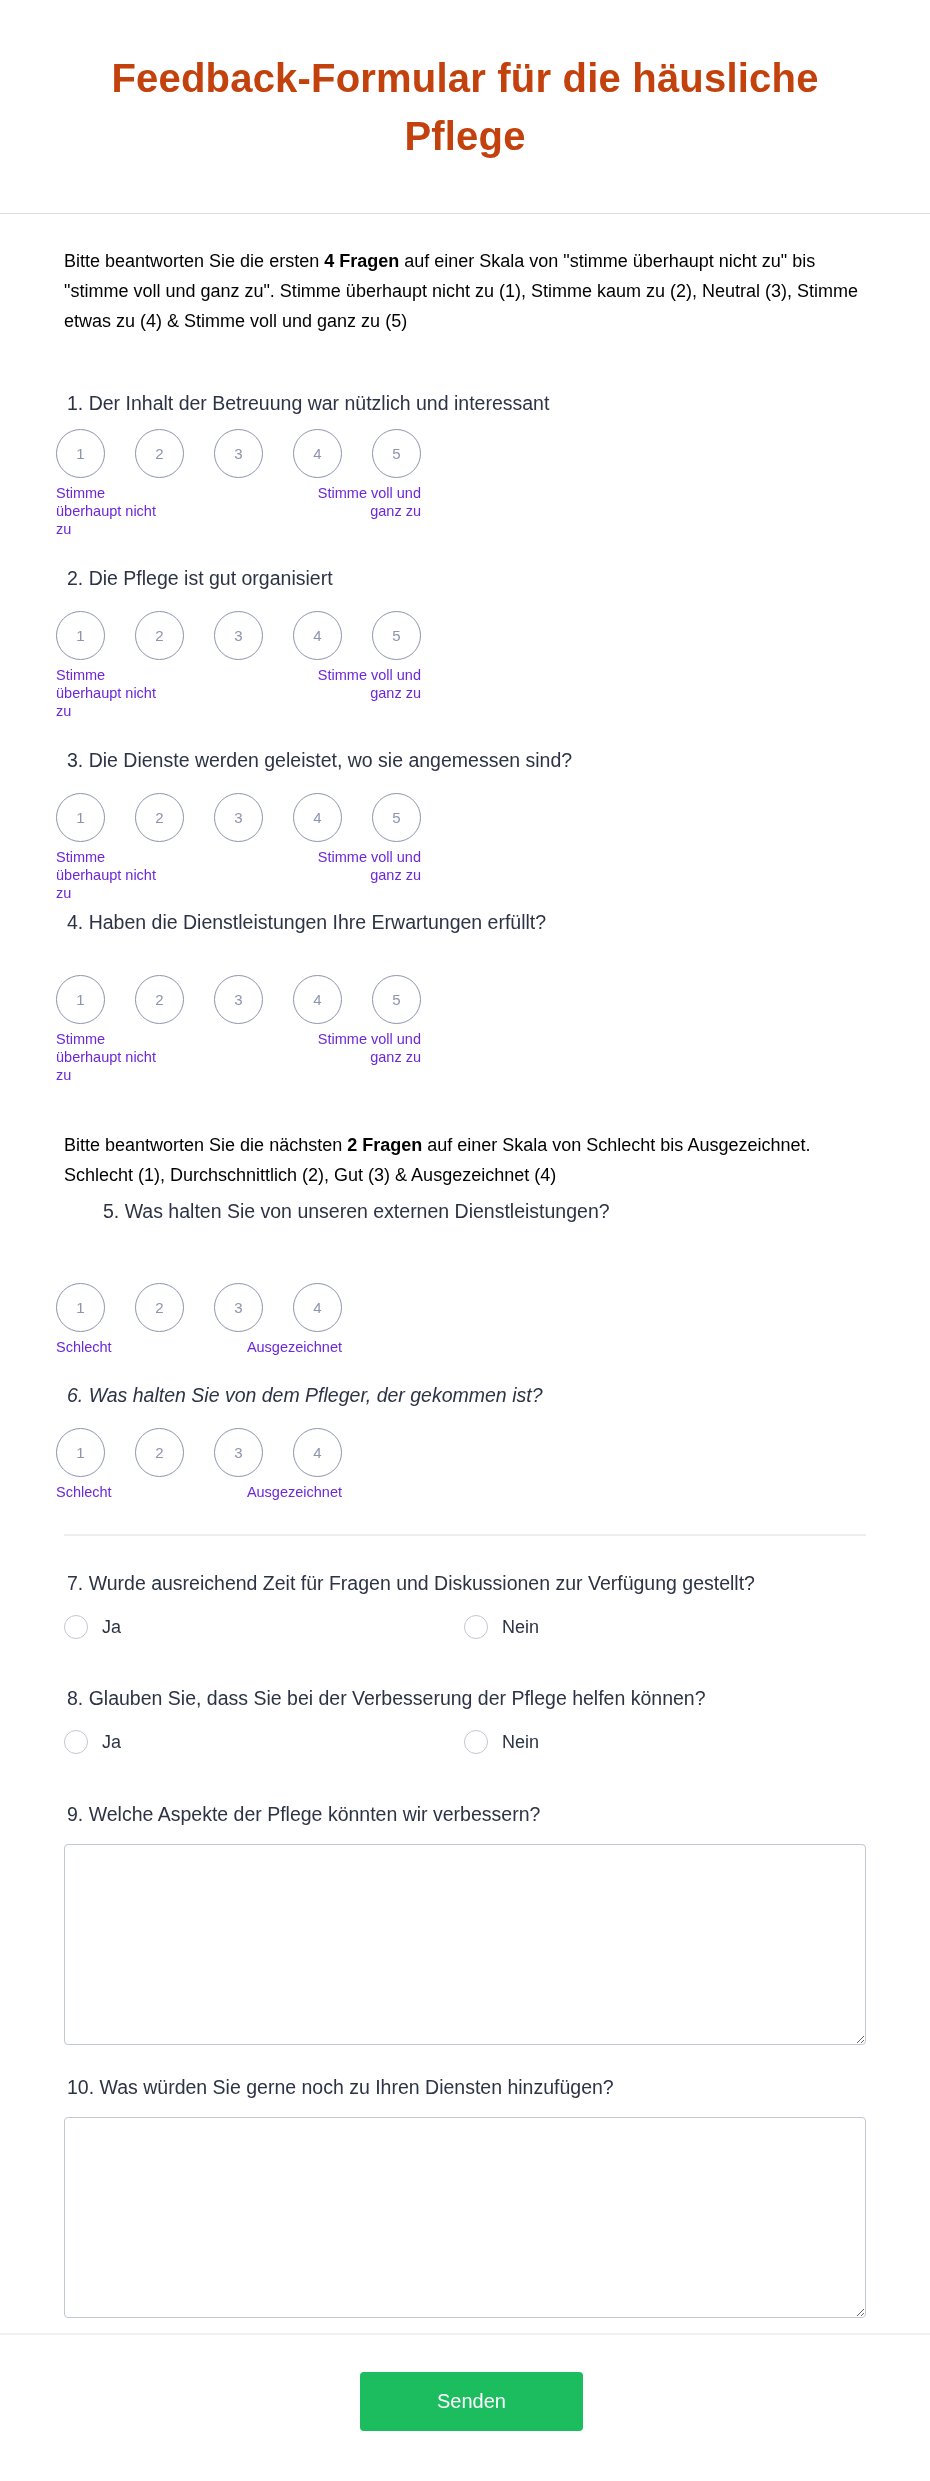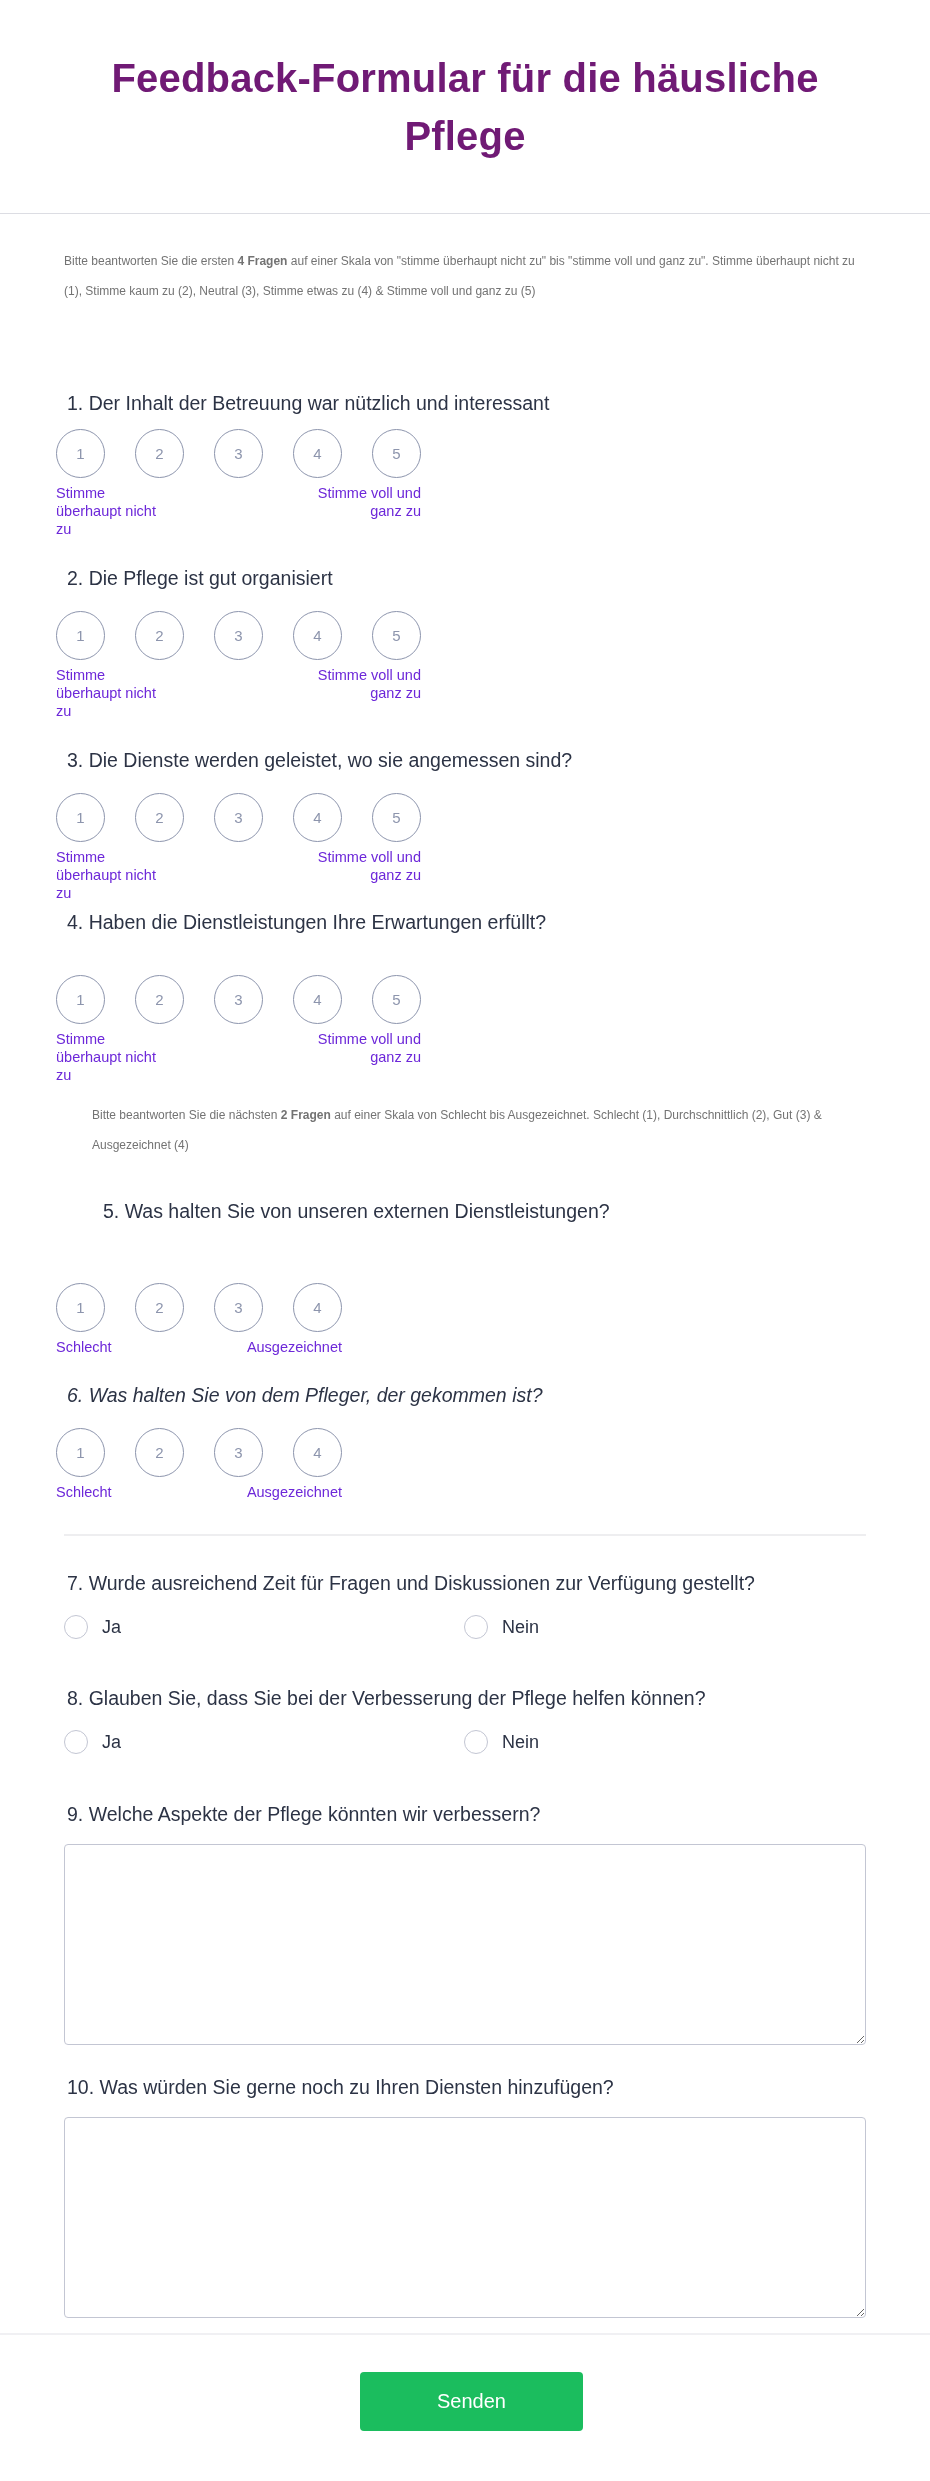--- a/index.html
+++ b/index.html
@@ -1,20 +1,20 @@
 <!DOCTYPE html>
 <html><head>
 <meta charset="utf-8">
 <style>
   * { box-sizing: border-box; margin: 0; padding: 0; }
   html, body { width: 930px; background: #ffffff; }
   body { font-family: "Liberation Sans", "DejaVu Sans", sans-serif; color: #2c3345; position: relative; height: 2481px; overflow: hidden; }
   .header { position: absolute; left: 0; top: 0; width: 930px; height: 214px; border-bottom: 1px solid #dcdde3; display: flex; align-items: center; justify-content: center; }
-  .header h1 { font-size: 40px; font-weight: 700; line-height: 58px; text-align: center; color: #701a75; width: 760px; letter-spacing: 0.2px; }
-  .intro { position: absolute; left: 64px; width: 810px; font-size: 12px; line-height: 30px; color: #737373; }
+  .header h1 { font-size: 40px; font-weight: 700; line-height: 58px; text-align: center; color: #c2410c; width: 760px; letter-spacing: 0.2px; }
+  .intro { position: absolute; left: 64px; width: 810px; font-size: 18px; line-height: 30px; color: #000000; }
   .intro b { font-weight: 700; }
   .q-label { position: absolute; left: 67px; font-size: 19.5px; color: #2c3345; white-space: nowrap; }
   .scale { position: absolute; left: 56px; }
   .circles { display: flex; }
   .circle { width: 49px; height: 49px; border: 1.5px solid #8d95ad; border-radius: 50%; display: flex; align-items: center; justify-content: center; font-size: 15px; color: #8d95ad; margin-right: 30px; cursor: pointer; background: #fff; }
   .scale-labels { position: relative; height: 56px; margin-top: 6px; font-size: 14.5px; line-height: 18px; color: #6d28d9; }
   .scale-labels .lo { position: absolute; left: 0; width: 112px; }
   .scale-labels .hi { position: absolute; text-align: right; width: 120px; }
   .divider { position: absolute; left: 64px; width: 802px; height: 2px; background: #eeeef0; }
   .radio-row { position: absolute; left: 64px; width: 802px; height: 24px; }
@@ -87,21 +87,21 @@
     <div class="circle">3</div>
     <div class="circle">4</div>
     <div class="circle">5</div>
   </div>
   <div class="scale-labels">
     <span class="lo">Stimme überhaupt nicht zu</span>
     <span class="hi" style="left:245px;">Stimme voll und ganz zu</span>
   </div>
 </div>
 
-<p class="intro" style="top:1100px;margin-left:28px;"><span>Bitte beantworten Sie die nächsten </span><b>2 Fragen</b><span> auf einer Skala von Schlecht bis Ausgezeichnet. Schlecht (1), Durchschnittlich (2), Gut (3) &amp; Ausgezeichnet (4)</span></p>
+<p class="intro" style="top:1130px;"><span>Bitte beantworten Sie die nächsten </span><b>2 Fragen</b><span> auf einer Skala von Schlecht bis Ausgezeichnet. Schlecht (1), Durchschnittlich (2), Gut (3) &amp; Ausgezeichnet (4)</span></p>
 
 <div class="q-label" style="top:1200px;margin-left:36px;">5. Was halten Sie von unseren externen Dienstleistungen?</div>
 <div class="scale" style="top:1283px;">
   <div class="circles">
     <div class="circle">1</div>
     <div class="circle">2</div>
     <div class="circle">3</div>
     <div class="circle">4</div>
   </div>
   <div class="scale-labels" style="height:22px;">

